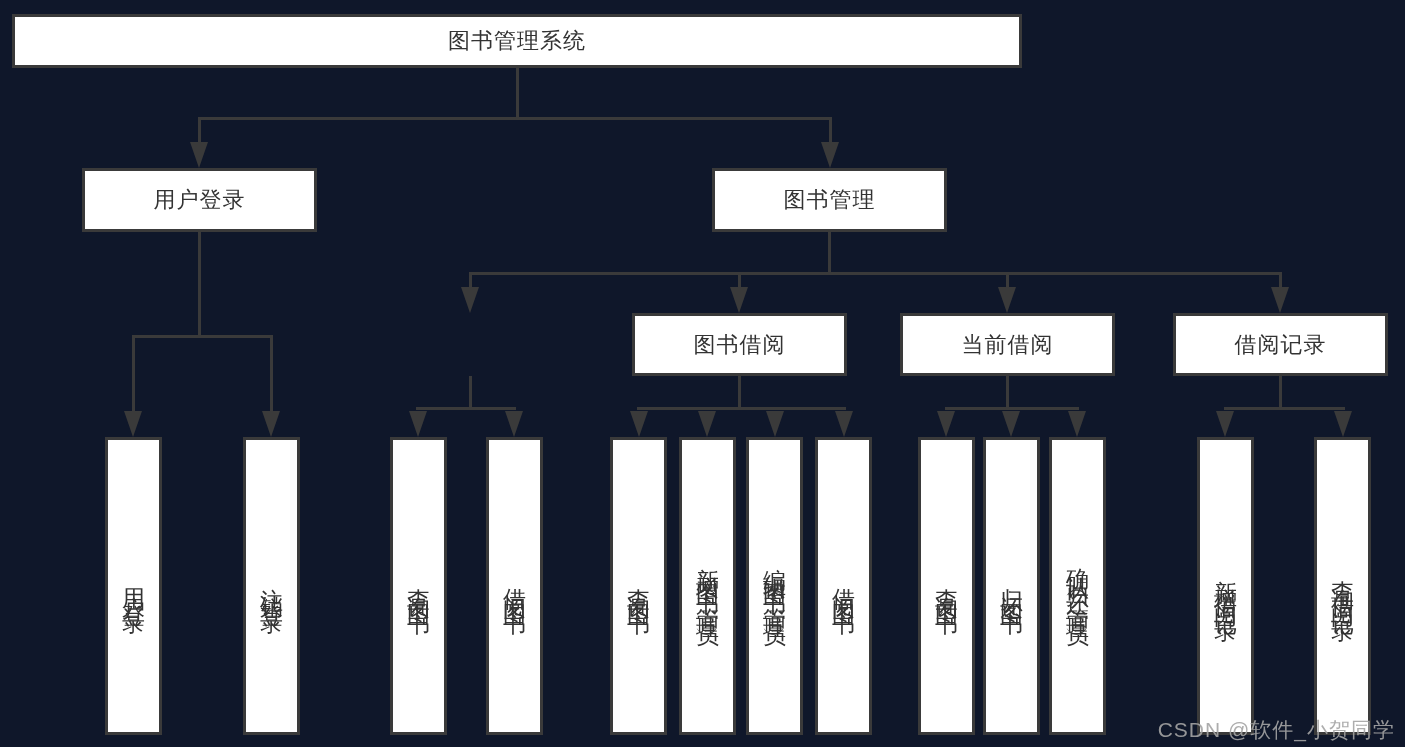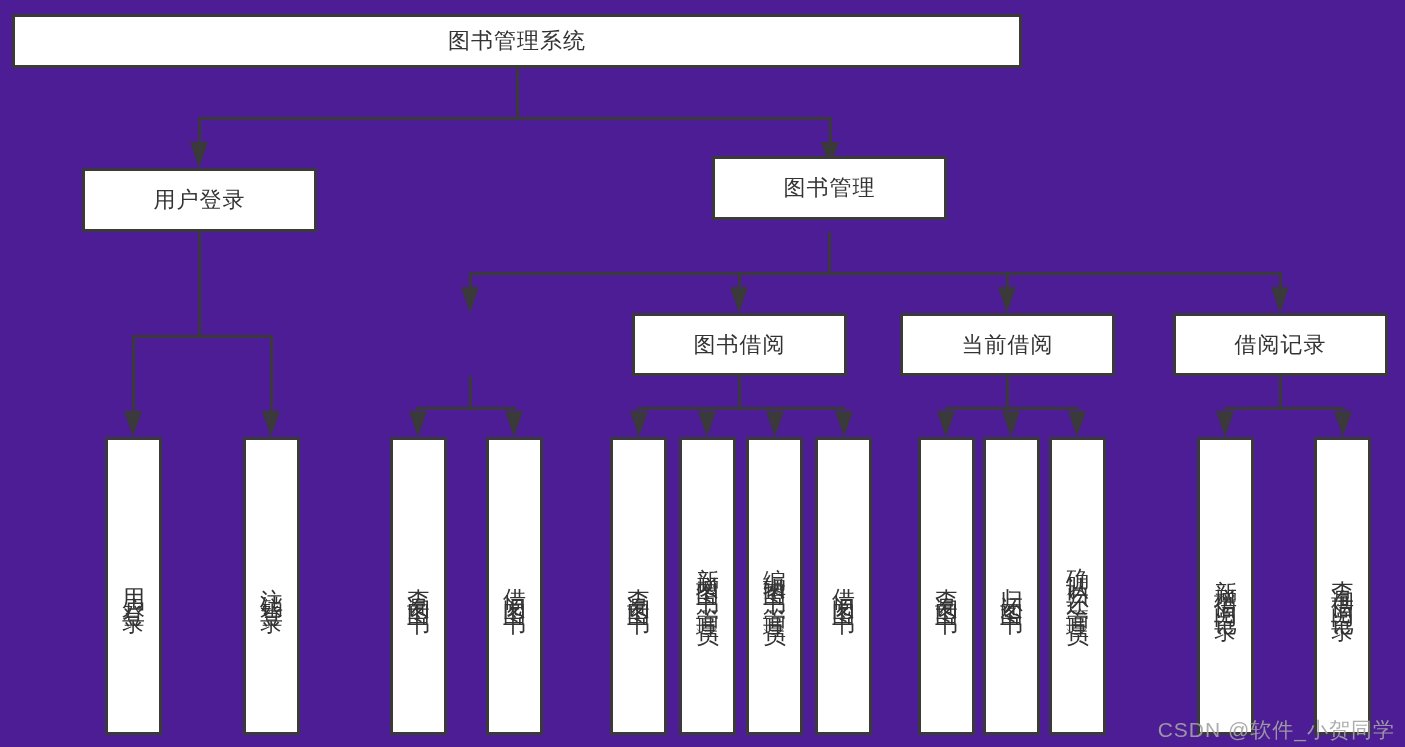--- a/index.html
+++ b/index.html
@@ -1,19 +1,19 @@
 <!DOCTYPE html>
 <html><head>
 <meta charset="utf-8">
 <style>
   html,body{margin:0;padding:0;background:#fff;}
   .canvas{
     position:relative;
     width:1405px;height:747px;
-    background:#4c1d95;
+    background:#0f172a;
     font-family:"Liberation Sans","DejaVu Sans",sans-serif;
     color:#333;
     overflow:hidden;
   }
   .box{
     position:absolute;
     box-sizing:border-box;
     border:3px solid #3a3a3a;
     background:#fff;
     display:flex;align-items:center;justify-content:center;
@@ -59,21 +59,21 @@
   <div class="vline" style="left:516px;top:68px;height:52px;"></div>
   <div class="hline" style="left:198px;top:117px;width:634px;"></div>
   <div class="vline" style="left:198px;top:117px;height:28px;"></div>
   <div class="arrow" style="left:190px;top:142px;"></div>
   <div class="vline" style="left:829px;top:117px;height:28px;"></div>
   <div class="arrow" style="left:821px;top:142px;"></div>
 
   <div class="box" style="left:82px;top:168px;width:235px;height:64px;">
     <span>用户登录</span>
   </div>
-  <div class="box" style="left:712px;top:156px;width:235px;height:64px;">
+  <div class="box" style="left:712px;top:168px;width:235px;height:64px;">
     <span>图书管理</span>
   </div>
 
   <div class="vline" style="left:198px;top:232px;height:106px;"></div>
   <div class="hline" style="left:132px;top:335px;width:141px;"></div>
   <div class="vline" style="left:132px;top:335px;height:80px;"></div>
   <div class="arrow" style="left:124px;top:411px;"></div>
   <div class="vline" style="left:270px;top:335px;height:80px;"></div>
   <div class="arrow" style="left:262px;top:411px;"></div>
 

